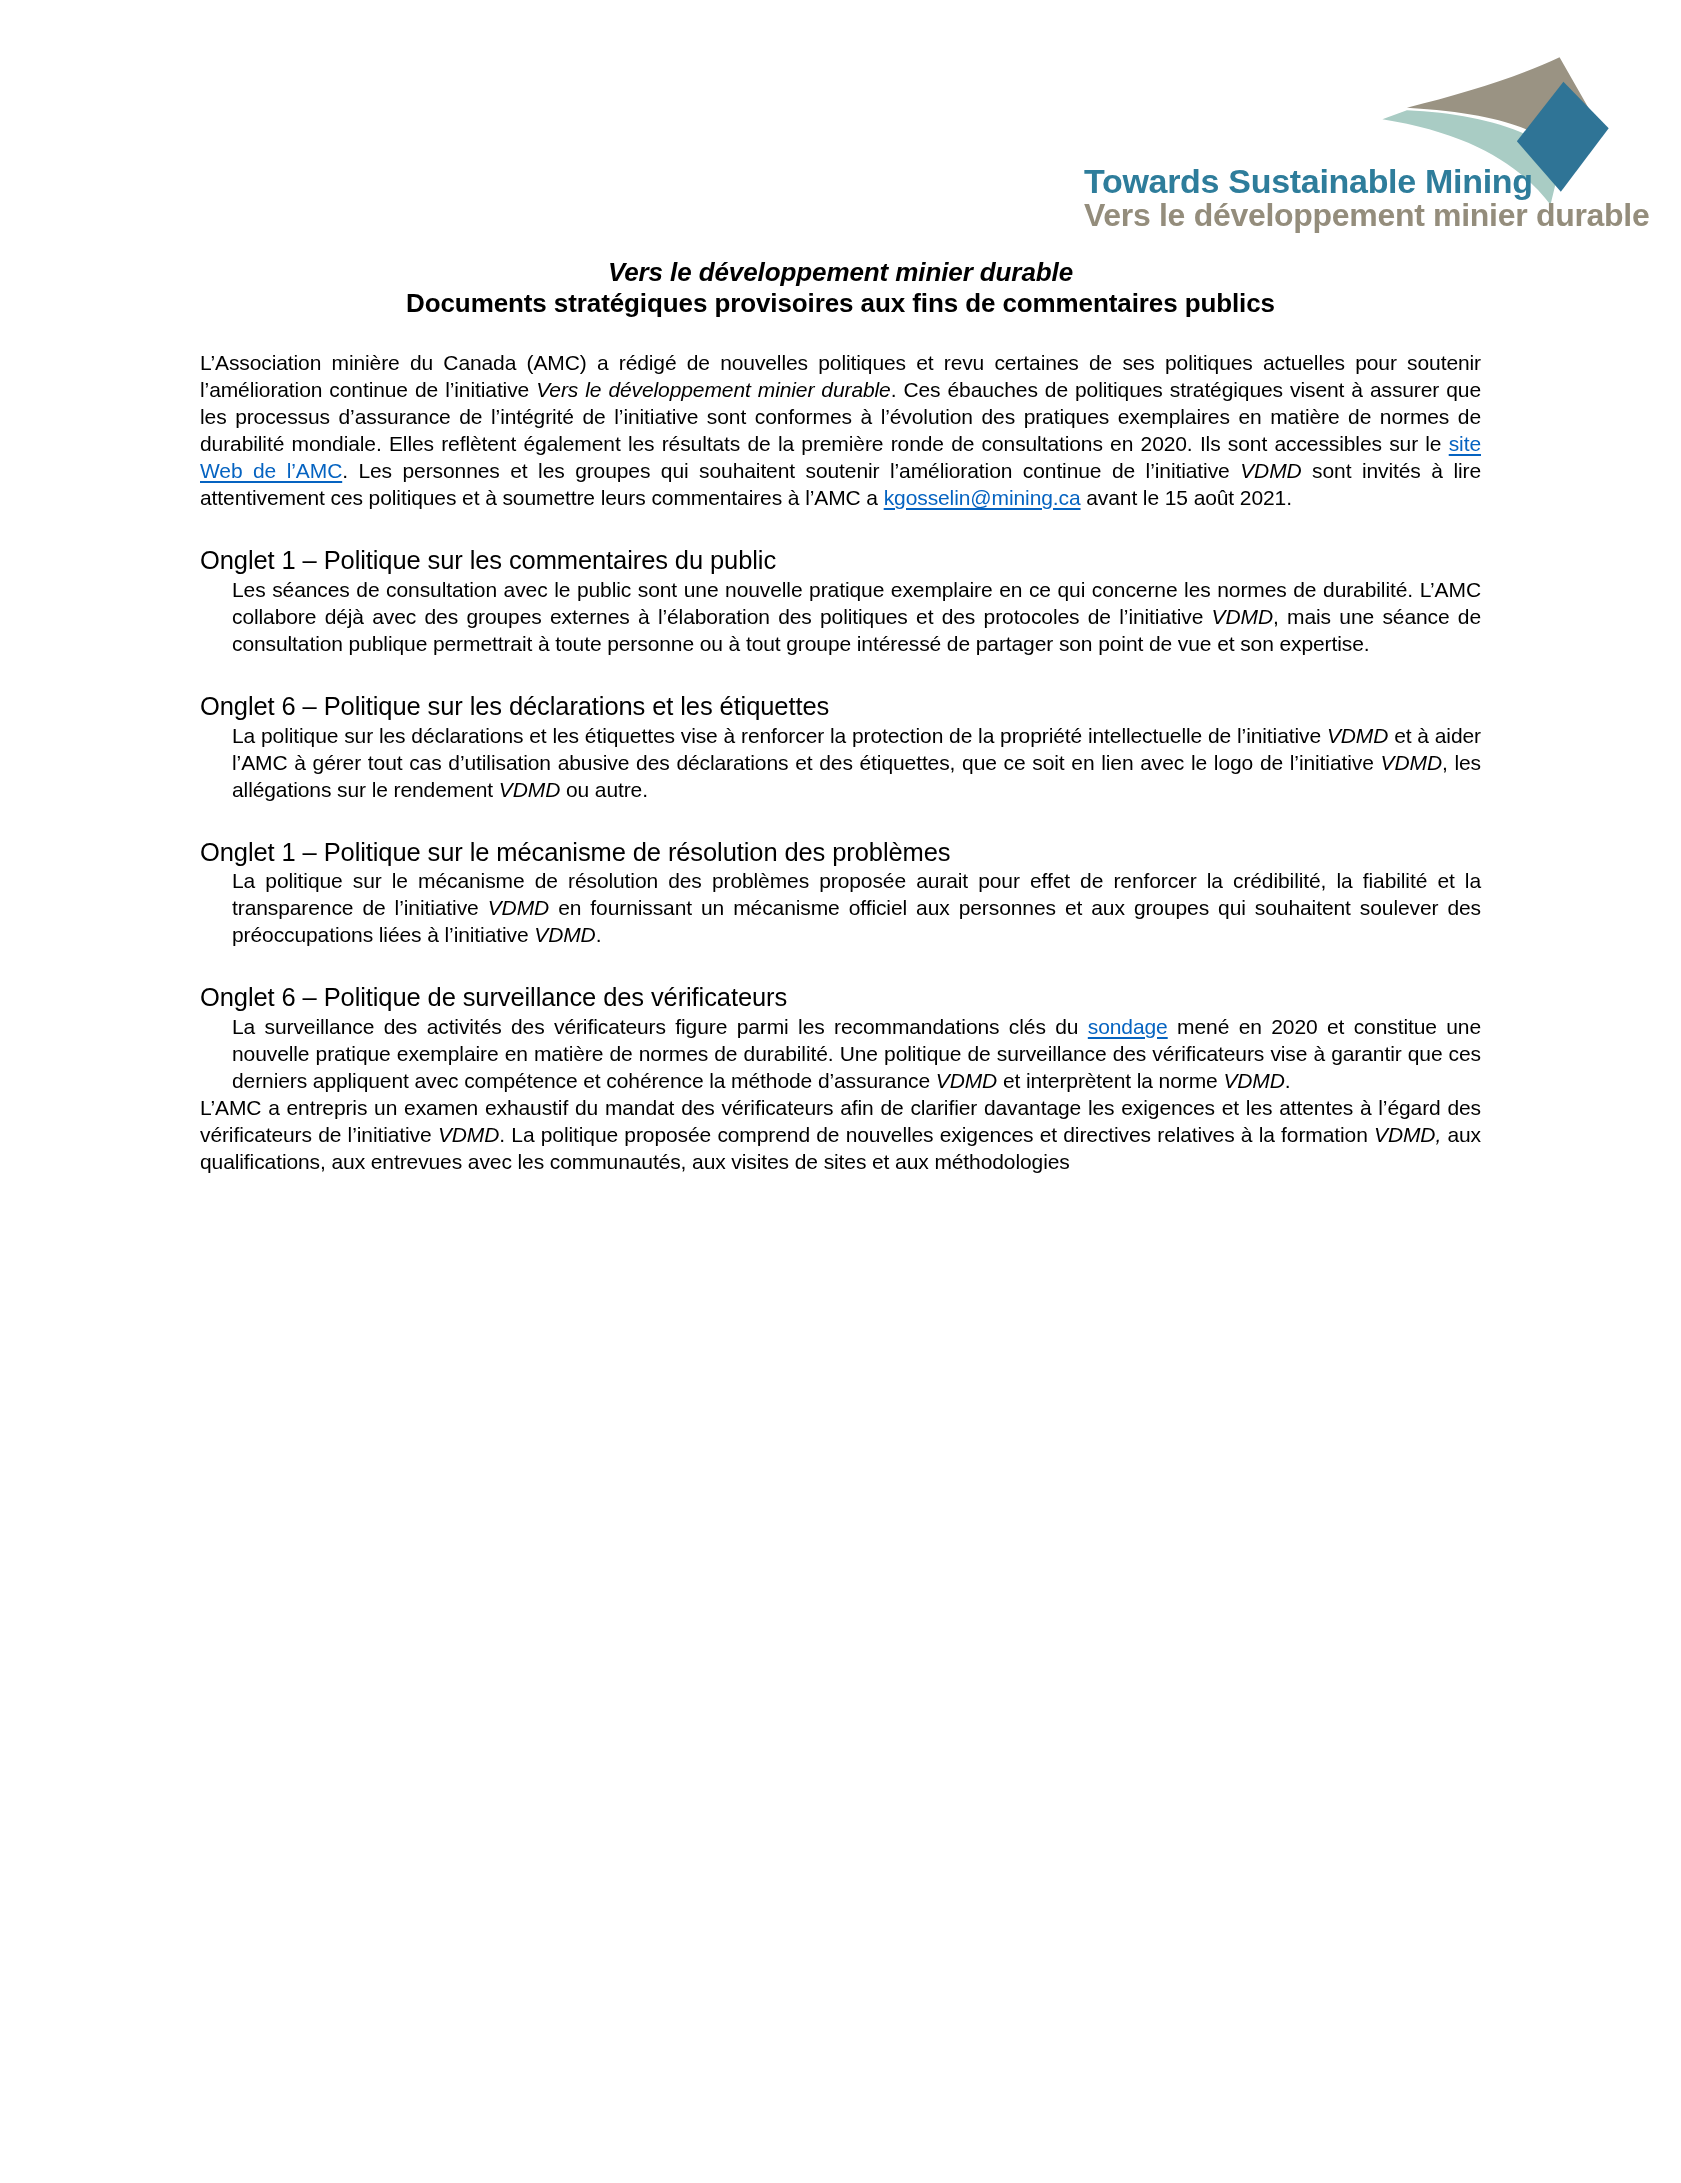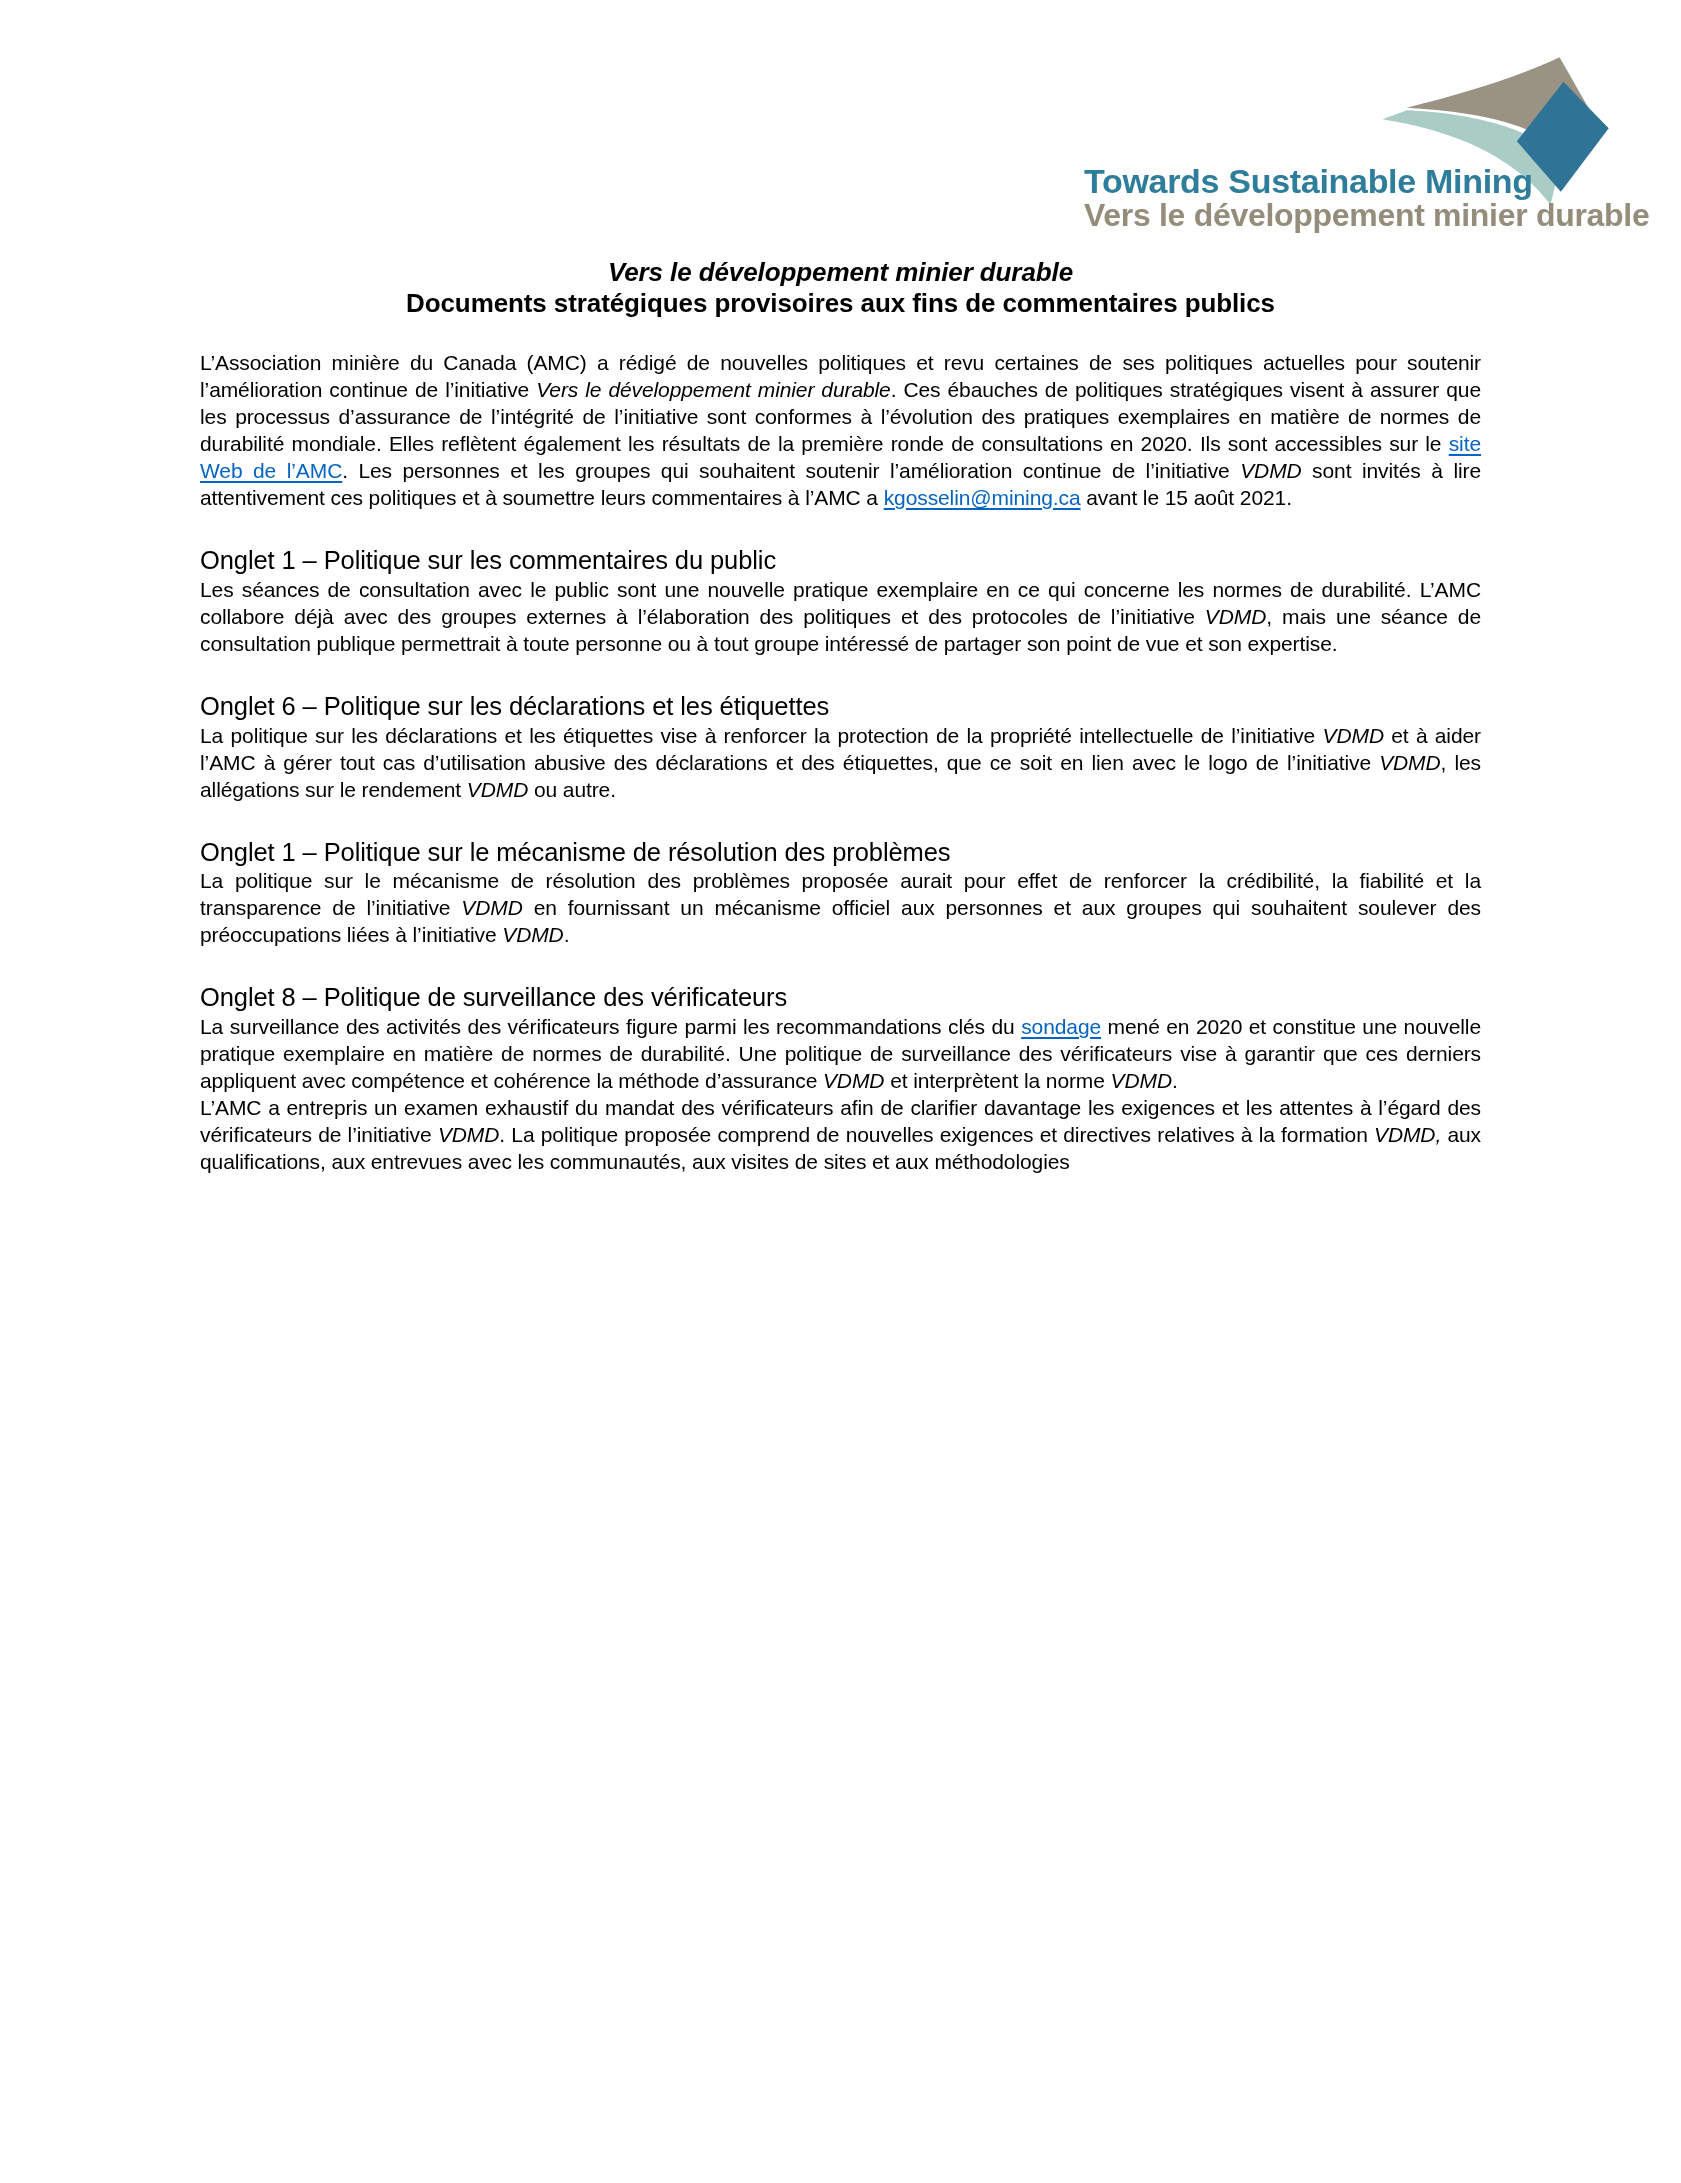--- a/index.html
+++ b/index.html
@@ -90,21 +90,21 @@
   p.spacer-before { margin-top: 32px; }
 
   h2.heading {
     font-size: 25.5px;
     font-weight: normal;
     line-height: 1.285;
     margin: 32px 0 0 0;
     letter-spacing: -0.1px;
     text-align: left;
   }
-  h2.heading + p.body { margin-top: 0; }
+  h2.heading + p.body { margin-top: 0; margin-left: 32px; }
 
   .it { font-style: italic; }
   a.link {
     color: #0563C1;
     text-decoration: underline;
     text-decoration-thickness: 1.9px;
     text-underline-offset: 2.6px;
   }
 </style>
 </head>
@@ -141,20 +141,20 @@
 
     <h2 class="heading">Onglet 1 – Politique sur les commentaires du public</h2>
     <p class="body"><span>Les séances de consultation avec le public sont une nouvelle pratique exemplaire en ce qui concerne les normes de durabilité. L’AMC collabore déjà avec des groupes externes à l’élaboration des politiques et des protocoles de l’initiative </span><span class="it">VDMD</span><span>, mais une séance de consultation publique permettrait à toute personne ou à tout groupe intéressé de partager son point de vue et son expertise.</span></p>
 
     <h2 class="heading">Onglet 6 – Politique sur les déclarations et les étiquettes</h2>
     <p class="body"><span>La politique sur les déclarations et les étiquettes vise à renforcer la protection de la propriété intellectuelle de l’initiative </span><span class="it">VDMD</span><span> et à aider l’AMC à gérer tout cas d’utilisation abusive des déclarations et des étiquettes, que ce soit en lien avec le logo de l’initiative </span><span class="it">VDMD</span><span>, les allégations sur le rendement </span><span class="it">VDMD</span><span> ou autre.</span></p>
 
     <h2 class="heading">Onglet 1 – Politique sur le mécanisme de résolution des problèmes</h2>
     <p class="body"><span>La politique sur le mécanisme de résolution des problèmes proposée aurait pour effet de renforcer la crédibilité, la fiabilité et la transparence de l’initiative </span><span class="it">VDMD</span><span> en fournissant un mécanisme officiel aux personnes et aux groupes qui souhaitent soulever des préoccupations liées à l’initiative </span><span class="it">VDMD</span><span>.</span></p>
 
-    <h2 class="heading">Onglet 8 – Politique de surveillance des vérificateurs</h2>
+    <h2 class="heading">Onglet 6 – Politique de surveillance des vérificateurs</h2>
     <p class="body"><span>La surveillance des activités des vérificateurs figure parmi les recommandations clés du </span><a class="link" href="#">sondage</a><span> mené en 2020 et constitue une nouvelle pratique exemplaire en matière de normes de durabilité. Une politique de surveillance des vérificateurs vise à garantir que ces derniers appliquent avec compétence et cohérence la méthode d’assurance </span><span class="it">VDMD</span><span> et interprètent la norme </span><span class="it">VDMD</span><span>.</span></p>
 
     <p class="body"><span>L’AMC a entrepris un examen exhaustif du mandat des vérificateurs afin de clarifier davantage les exigences et les attentes à l’égard des vérificateurs de l’initiative </span><span class="it">VDMD</span><span>. La politique proposée comprend de nouvelles exigences et directives relatives à la formation </span><span class="it">VDMD,</span><span> aux qualifications, aux entrevues avec les communautés, aux visites de sites et aux méthodologies</span></p>
 
   </div>
 </div>
 
 
 </body></html>

